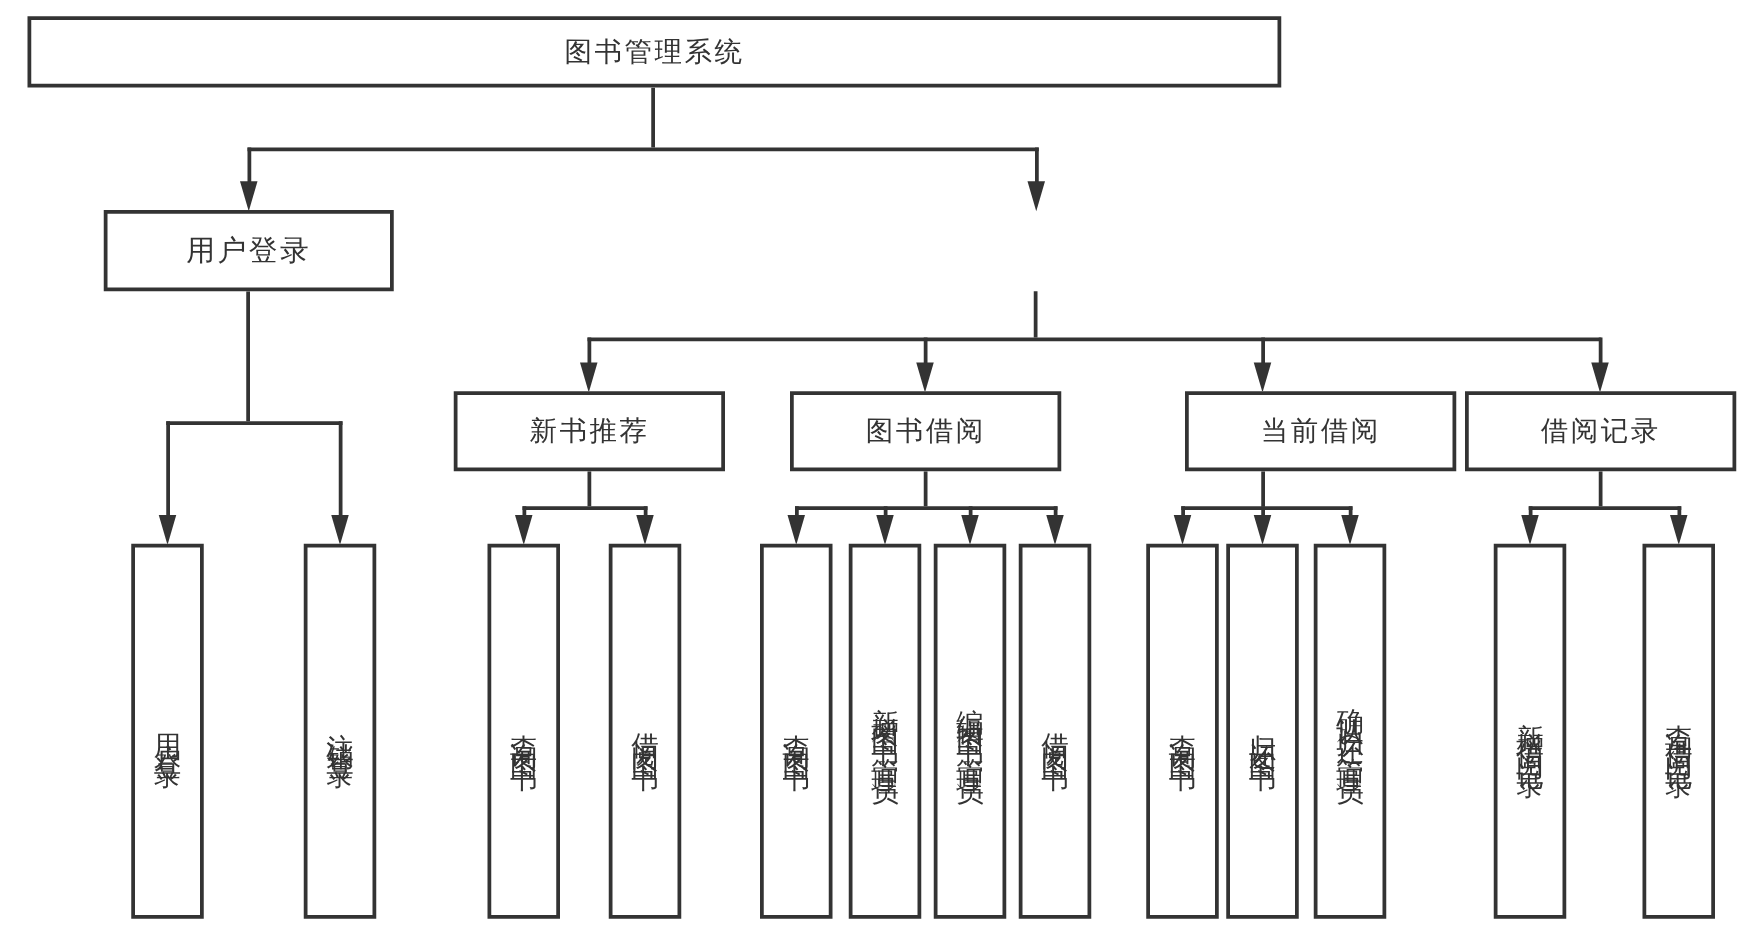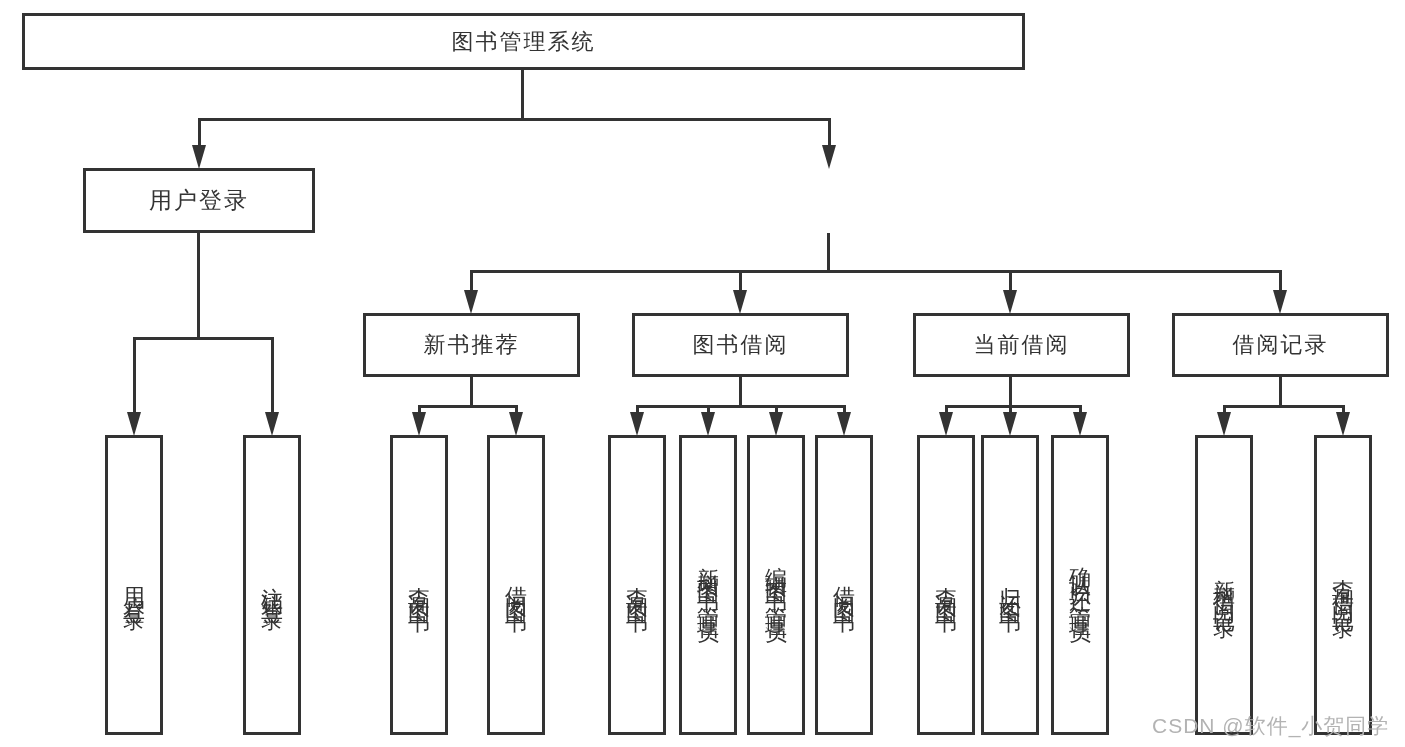--- a/index.html
+++ b/index.html
@@ -84,21 +84,21 @@
 <body>
 
 <div id="stage">
 
   <div class="box root h">图书管理系统</div>
 
   <div class="box lvl2 h" style="left:83px;">用户登录</div>
 
   <div class="box lvl3 h" style="left:632px;">图书借阅</div>
   <div class="box lvl3 h" style="left:363px;">新书推荐</div>
-  <div class="box lvl3 h" style="left:913px;">当前借阅</div>
+  <div class="box lvl3 h" style="left:948px;">当前借阅</div>
   <div class="box lvl3 h" style="left:1172px;">借阅记录</div>
 
   <div class="leaf" style="left:105px;">用户登录</div>
   <div class="leaf" style="left:243px;">注销登录</div>
   <div class="leaf" style="left:390px;">查询图书</div>
   <div class="leaf" style="left:487px;">借阅图书</div>
   <div class="leaf" style="left:608px;">查询图书</div>
   <div class="leaf" style="left:679px;">新增图书（管理员）</div>
   <div class="leaf" style="left:747px;">编辑图书（管理员）</div>
   <div class="leaf" style="left:815px;">借阅图书</div>
@@ -160,15 +160,14 @@
   <div class="line" style="left:1079px; top:405px; width:3px; height:10px;"></div>
   <div class="arrow" style="left:1073px; top:412px;"></div>
 
   <div class="line" style="left:1279px; top:377px; width:3px;  height:28px;"></div>
   <div class="line" style="left:1223px; top:405px; width:122px; height:3px;"></div>
   <div class="line" style="left:1223px; top:405px; width:3px; height:10px;"></div>
   <div class="arrow" style="left:1217px; top:412px;"></div>
   <div class="line" style="left:1342px; top:405px; width:3px; height:10px;"></div>
   <div class="arrow" style="left:1336px; top:412px;"></div>
 
-  <div class="watermark">CSDN @软件_小贺同学</div>
 
 </div>
 
 </body></html>

